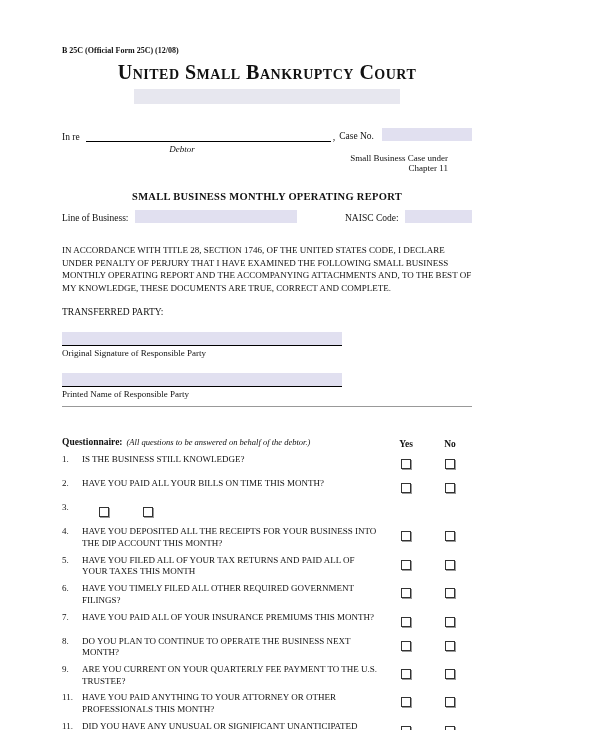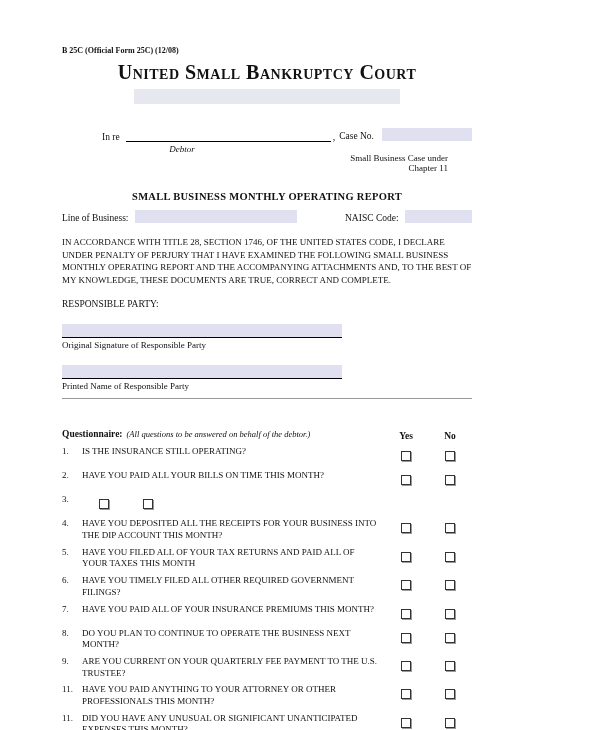--- a/index.html
+++ b/index.html
@@ -9,21 +9,21 @@
         padding:46px 60px 8px 62px;overflow:hidden;background:#fff;}
 
   .form-no{font-size:8px;font-weight:700;}
   .court{font-size:20px;font-weight:600;font-variant:small-caps;
          text-align:center;margin:6px 0 0;letter-spacing:.5px;}
   .district-field{width:266px;height:15px;background:#e7e7ef;margin:5px auto 0;}
 
   .caption{display:flex;margin-top:24px;}
   .cap-left{width:296px;}
   .cap-right{flex:1;padding-left:4px;}
-  .inre-line{display:flex;align-items:flex-end;margin-left:40px;}
+  .inre-line{display:flex;align-items:flex-end;}
   .lbl{font-size:9.5px;white-space:nowrap;}
   .inre-field{flex:1;border-bottom:1px solid #000;height:13px;margin-left:6px;}
   .comma{font-size:10px;margin-left:2px;}
   .debtor{font-size:9px;font-style:italic;text-align:center;width:180px;
           margin:2px 0 0 30px;}
   .caseno-line{display:flex;align-items:flex-end;}
   .caseno-field{width:90px;height:13px;background:#e1e0f0;margin-left:8px;}
   .chapter-note{font-size:9px;text-align:right;margin-top:12px;padding-right:24px;}
 
   .rpt-title{font-size:10.5px;font-weight:700;text-align:center;
@@ -32,21 +32,21 @@
   .meta-row{display:flex;margin-top:14px;align-items:flex-end;}
   .meta-row.second{margin-top:8px;align-items:flex-end;}
   .meta-left{width:283px;display:flex;align-items:flex-end;}
   .meta-right{flex:1;display:flex;align-items:flex-end;}
   .fill{background:#e1e0f0;height:13px;margin-left:6px;}
   .f-month{width:128px;}
   .f-datefiled{flex:1;}
   .f-lob{width:162px;}
   .f-naisc{flex:1;}
 
-  .decl{font-size:9px;line-height:1.4;margin-top:13px;}
+  .decl{font-size:9px;line-height:1.4;margin-top:21px;}
   .resp{font-size:9.5px;margin-top:13px;}
   .sigfield{width:280px;height:13px;background:#e1e0f0;
             border-bottom:1px solid #000;margin-top:15px;}
   .siglabel{font-size:9px;margin-top:2px;}
   .rule{border-bottom:1px solid #999;margin-top:7px;}
 
   .qhead{display:flex;margin-top:9px;align-items:flex-end;}
   .qhead-left{flex:1;margin-top:15px;}
   .qtitle{font-size:9.5px;font-weight:700;}
   .qnote{font-size:8.5px;font-style:italic;}
@@ -96,21 +96,21 @@
       <span class="fill f-lob"></span>
     </div>
     <div class="meta-right">
       <span class="lbl">NAISC Code:</span>
       <span class="fill f-naisc"></span>
     </div>
   </div>
 
   <div class="decl">IN ACCORDANCE WITH TITLE 28, SECTION 1746, OF THE UNITED STATES CODE, I DECLARE UNDER PENALTY OF PERJURY THAT I HAVE EXAMINED THE FOLLOWING SMALL BUSINESS MONTHLY OPERATING REPORT AND THE ACCOMPANYING ATTACHMENTS AND, TO THE BEST OF MY KNOWLEDGE, THESE DOCUMENTS ARE TRUE, CORRECT AND COMPLETE.</div>
 
-  <div class="resp">RESPONSIBLE PARTY:</div>
+  <div class="resp">TRANSFERRED PARTY:</div>
 
   <div class="sigfield"></div>
   <div class="siglabel">Original Signature of Responsible Party</div>
 
   <div class="sigfield"></div>
   <div class="siglabel">Printed Name of Responsible Party</div>
 
   <div class="rule"></div>
 
   <div class="qhead">
@@ -118,21 +118,21 @@
       <span class="qtitle">Questionnaire:</span>
       <span class="qnote">(All questions to be answered on behalf of the debtor.)</span>
     </div>
     <div class="col-hd">Yes</div>
     <div class="col-hd">No</div>
   </div>
 
   <div class="q-list">
       <div class="q-row">
     <div class="q-num">1.</div>
-    <div class="q-text">IS THE INSURANCE STILL OPERATING?</div>
+    <div class="q-text">IS THE BUSINESS STILL KNOWLEDGE?</div>
     <div class="q-col"><span class="cb"></span></div>
     <div class="q-col"><span class="cb"></span></div>
   </div>
       <div class="q-row">
     <div class="q-num">2.</div>
     <div class="q-text">HAVE YOU PAID ALL YOUR BILLS ON TIME THIS MONTH?</div>
     <div class="q-col"><span class="cb"></span></div>
     <div class="q-col"><span class="cb"></span></div>
   </div>
       <div class="q-row">

